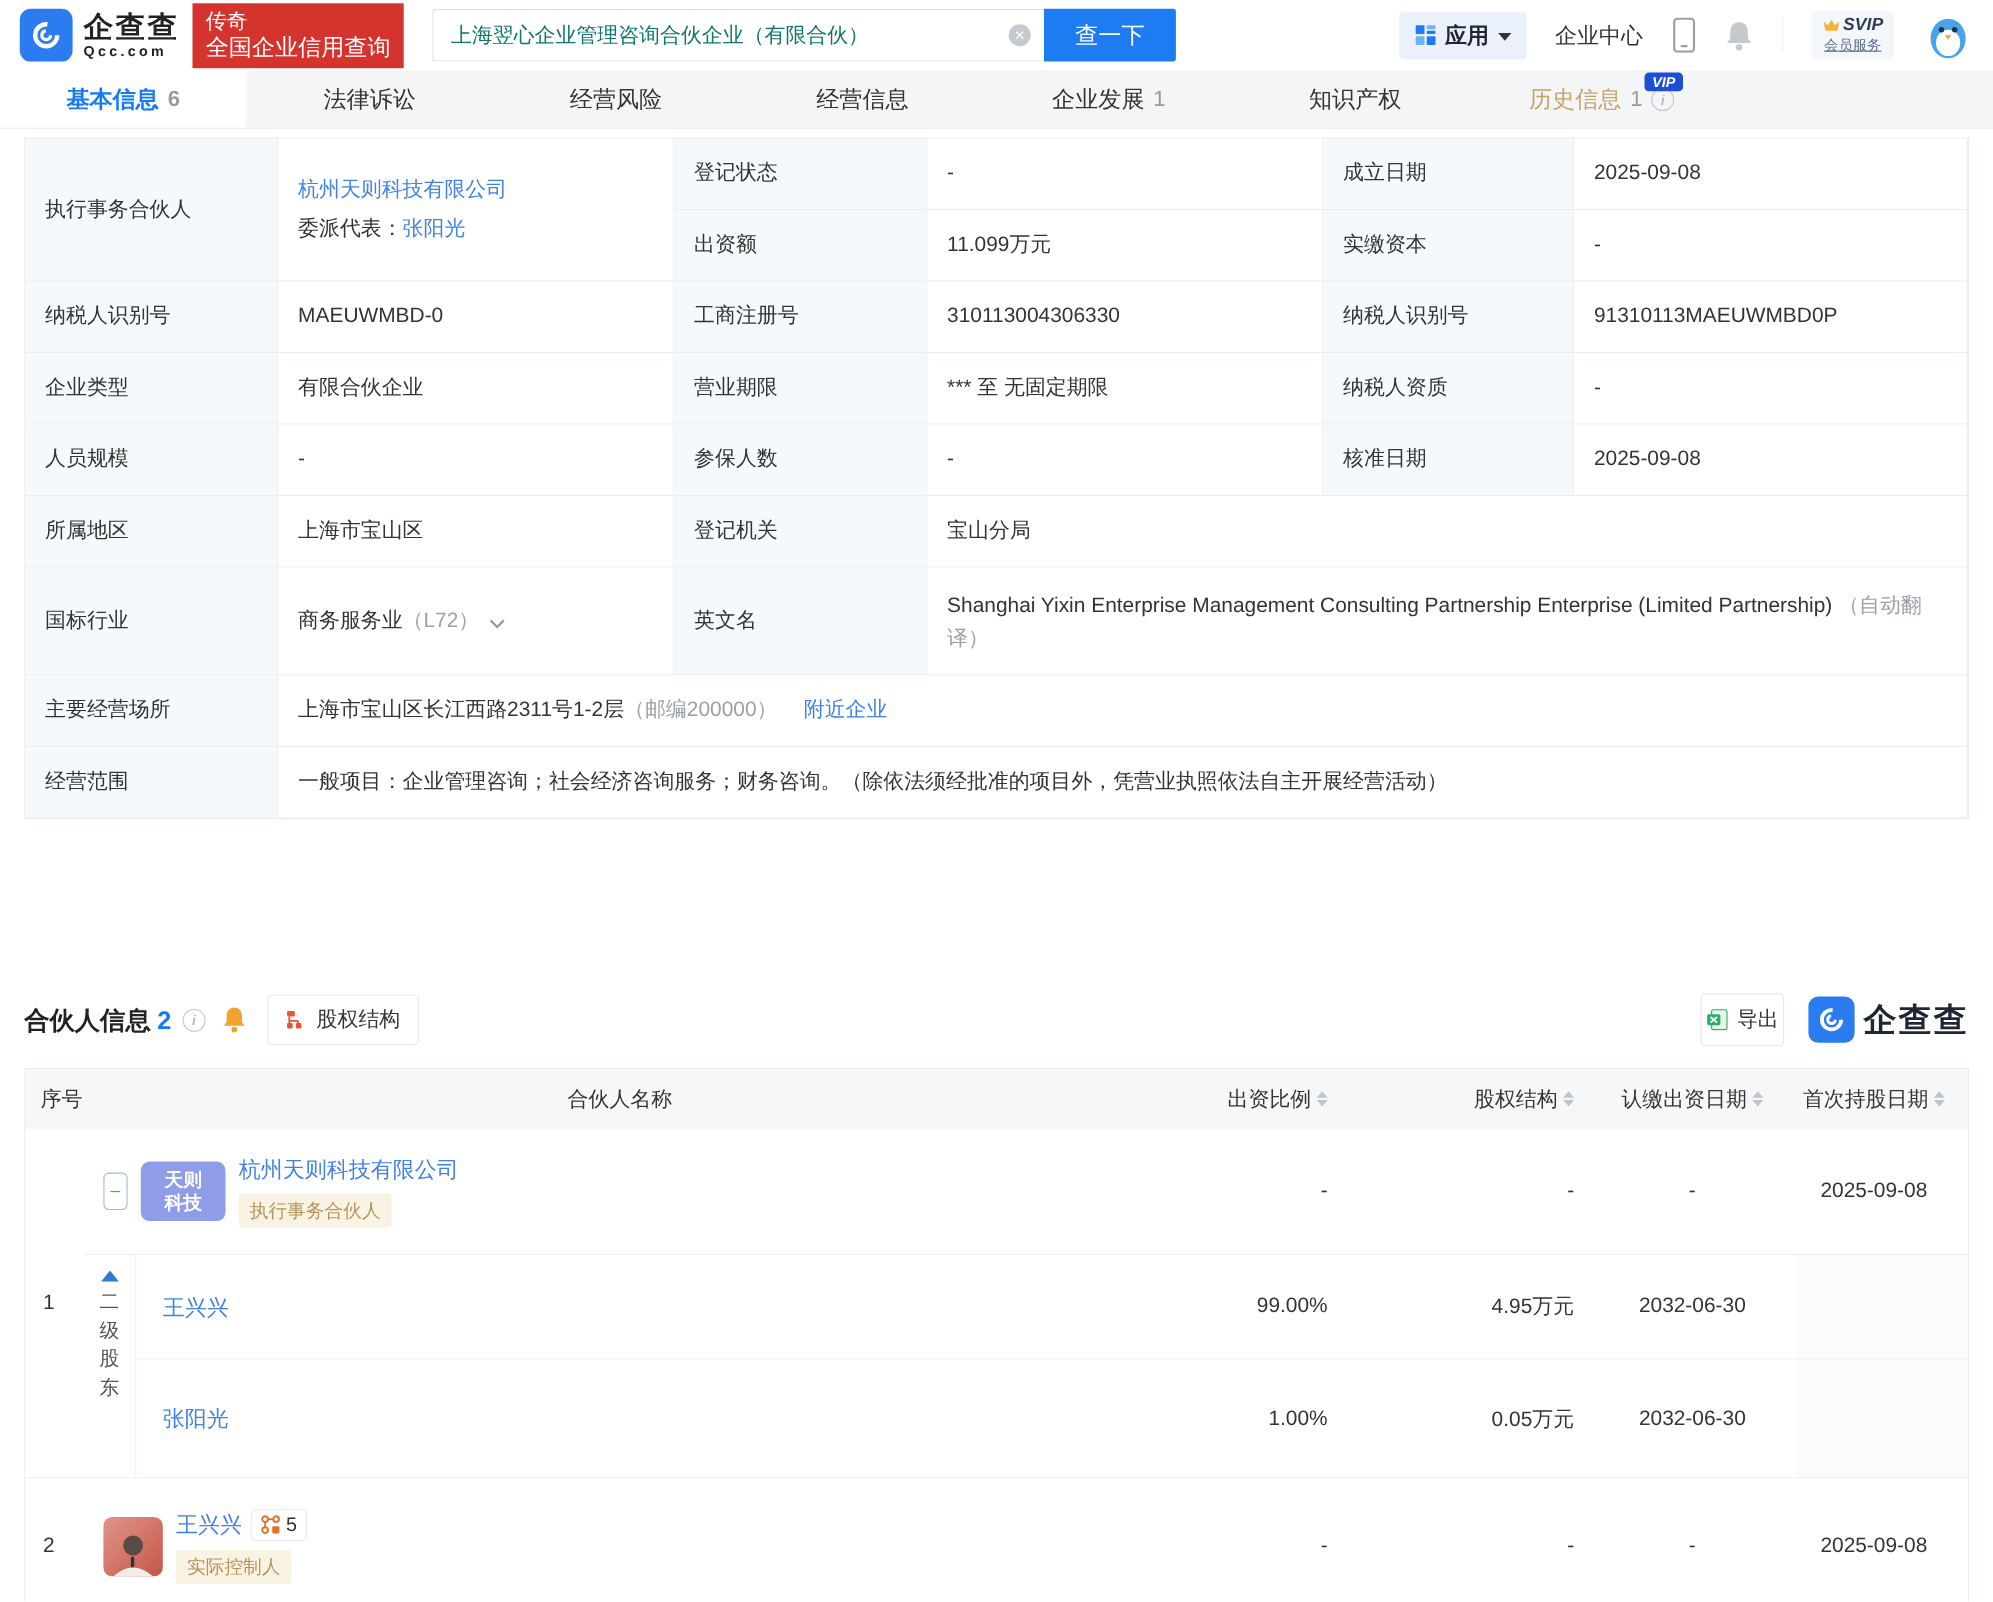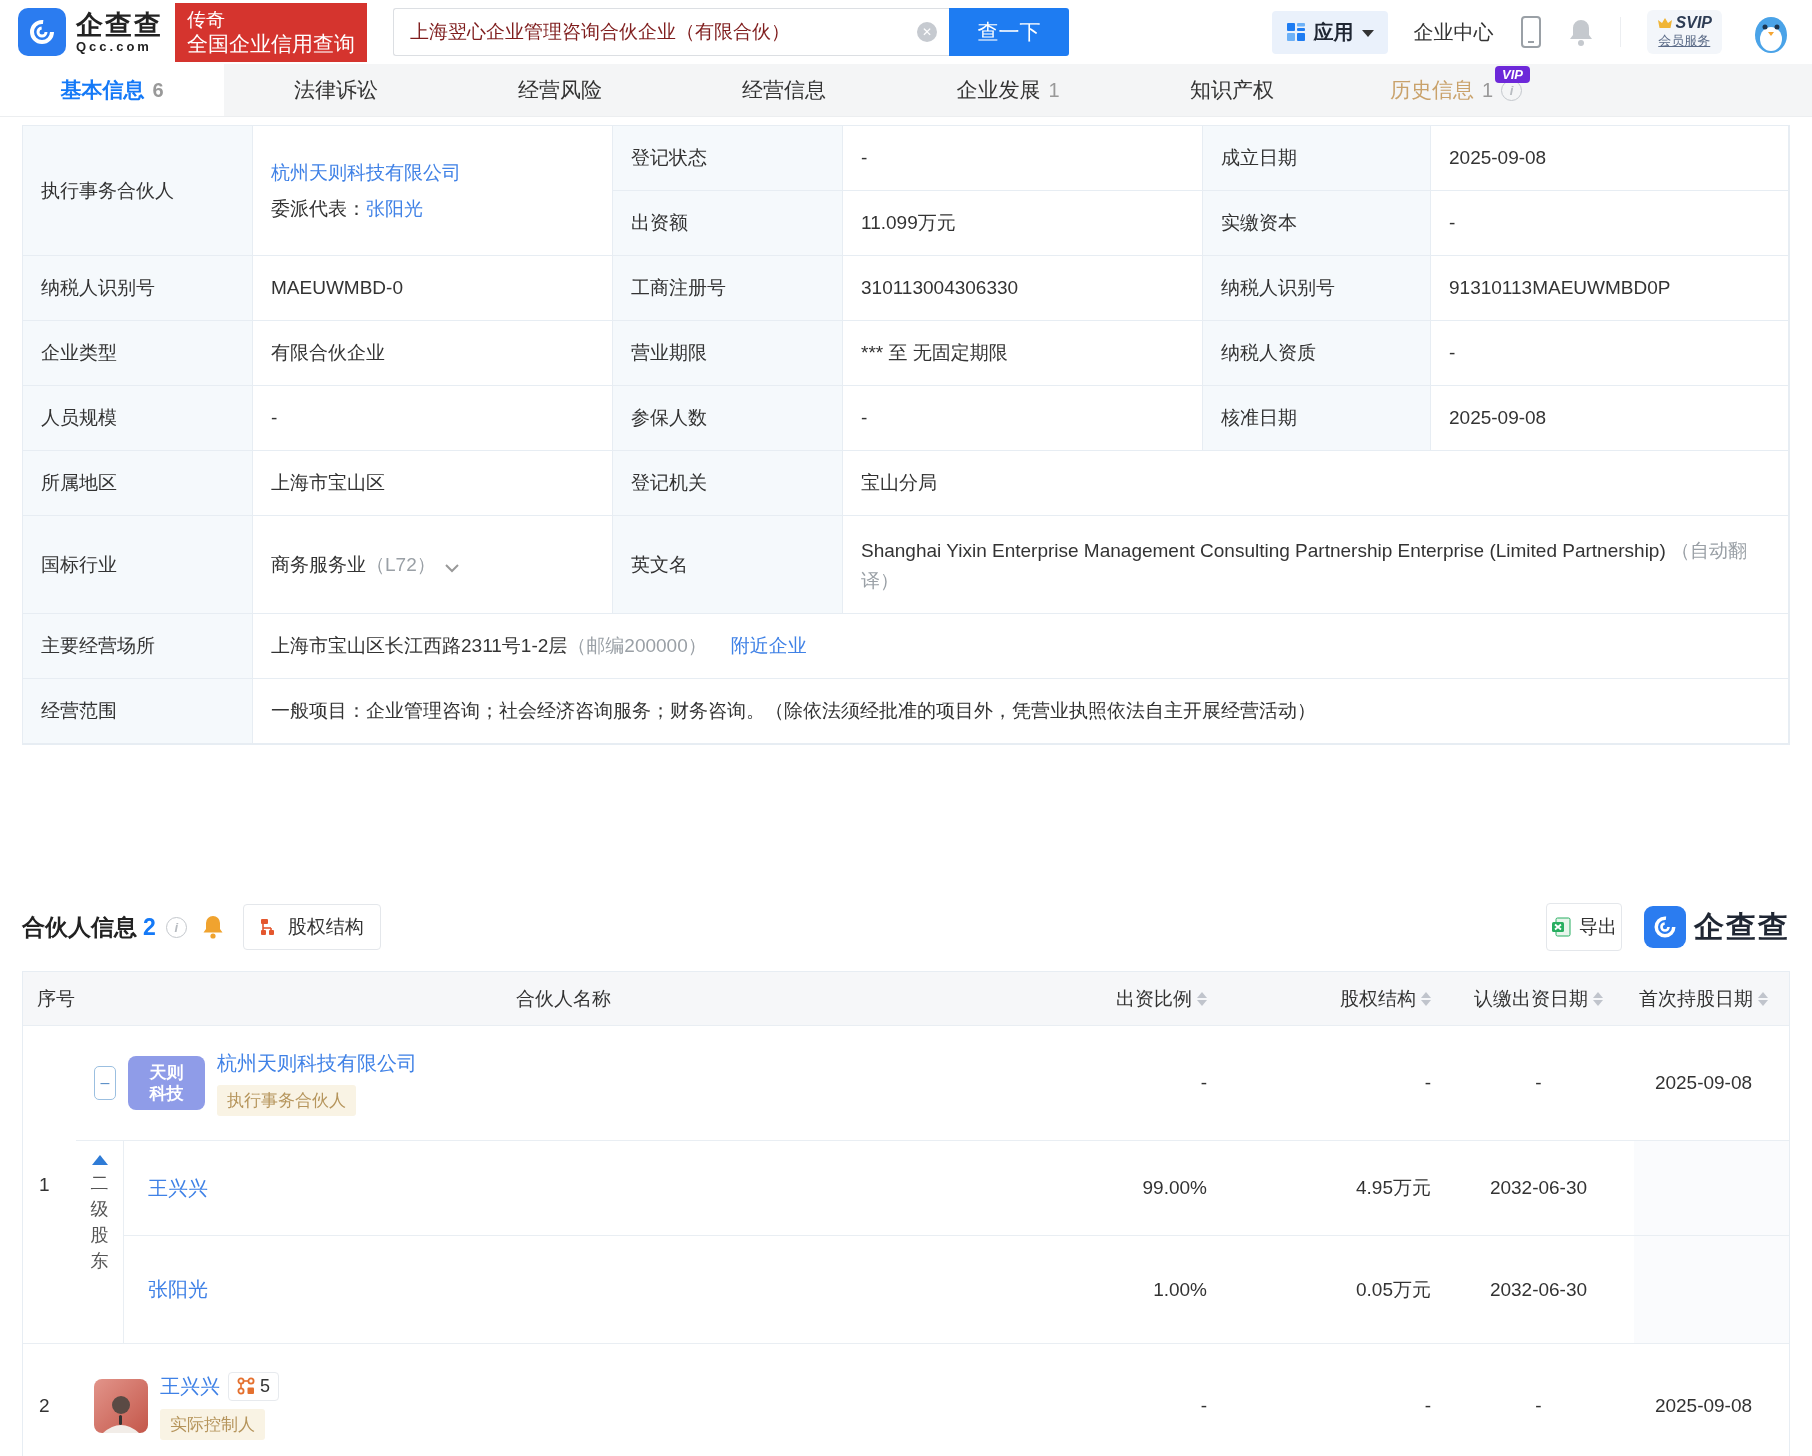--- a/index.html
+++ b/index.html
@@ -11,21 +11,21 @@
   .logo { display:flex; align-items:center; gap:10px; cursor:pointer; }
   .logo-icon { width:48px; height:48px; border-radius:10px; background:#2b7cf0; display:flex; align-items:center; justify-content:center; }
   .logo-text .t1 { font-size:27px; font-weight:bold; color:#222; letter-spacing:2px; line-height:28px;}
   .logo-text .t2 { font-size:13px; color:#222; letter-spacing:3px; font-weight:bold;}
   .red-badge { margin-left:12px; background:#d5342e; color:#fff; padding:5px 12px 6px; line-height:24px; }
   .red-badge .b1 { font-size:19px; }
   .red-badge .b2 { font-size:21px; }
   .searchbar { display:flex; margin-left:26px; height:48px; }
   .search-input-wrap { position:relative; width:556px; height:48px; }
   .search-input-wrap input { width:100%; height:100%; border:1px solid #dcdfe3; border-right:none;
-      border-radius:3px 0 0 3px; padding:0 44px 0 16px; font-size:19px; color:#7f1d1d;
+      border-radius:3px 0 0 3px; padding:0 44px 0 16px; font-size:19px; color:#0f766e;
       font-family:inherit; outline:none; }
   .clear-ic { position:absolute; right:12px; top:14px; width:20px; height:20px; border-radius:50%;
       background:#c6cad0; color:#fff; font-size:12px; display:flex; align-items:center; justify-content:center; cursor:pointer;}
   .btn-search { width:120px; background:#1e7cf2; color:#fff; border:none; font-size:21px;
       border-radius:0 3px 3px 0; cursor:pointer; font-family:inherit;}
   .hright { margin-left:auto; display:flex; align-items:center; gap:26px; }
   .apps { display:flex; align-items:center; gap:8px; background:#eaf1fb; border-radius:4px;
       padding:8px 14px; font-size:20px; font-weight:bold; color:#1f2633; cursor:pointer;}
   .caret { width:0; height:0; border-left:6px solid transparent; border-right:6px solid transparent; border-top:7px solid #333; margin-top:3px;}
   .ent-center { font-size:20px; color:#333; cursor:pointer; }
@@ -36,21 +36,21 @@
   .svip .s2 { font-size:13px; color:#5b6b87;text-decoration:underline; }
   .avatar-penguin { width:46px; height:46px; cursor:pointer; }
 
   
   .tabbar { height:53px; background:#f4f5f6; display:flex; align-items:stretch; border-bottom:1px solid #eceef0;}
   .tab { width:224px; display:flex; align-items:center; justify-content:center; gap:8px;
       font-size:21px; color:#333; cursor:pointer; position:relative;}
   .tab .cnt { color:#999; font-size:20px; }
   .tab.active { background:#fff; color:#1479f7; font-weight:bold; }
   .tab.vip-tab { color:#c9a26b; }
-  .vip-badge { position:absolute; top:2px; right:38px; background:#6d28d9; color:#fff; font-size:13px;
+  .vip-badge { position:absolute; top:2px; right:38px; background:#1d4ed8; color:#fff; font-size:13px;
       font-weight:bold; font-style:italic; padding:1px 7px; border-radius:4px; }
   .info-circ { width:21px; height:21px; border:1px solid #c3c7cc; border-radius:50%; color:#b7bbc0;
       font-size:13px; display:inline-flex; align-items:center; justify-content:center; font-style:italic; font-weight:bold;}
 
   
   .binfo { margin:8px 22px 0; border:1px solid #e7edf3; display:grid;
       grid-template-columns:230px 360px 230px 360px 228px 1fr; }
   .cell { border-right:1px solid #e7edf3; border-bottom:1px solid #e7edf3; font-size:19px;
       display:flex; align-items:center; padding:17px 18px; background:#fff; line-height:30px;}
   .cell:nth-child(6n) {}

